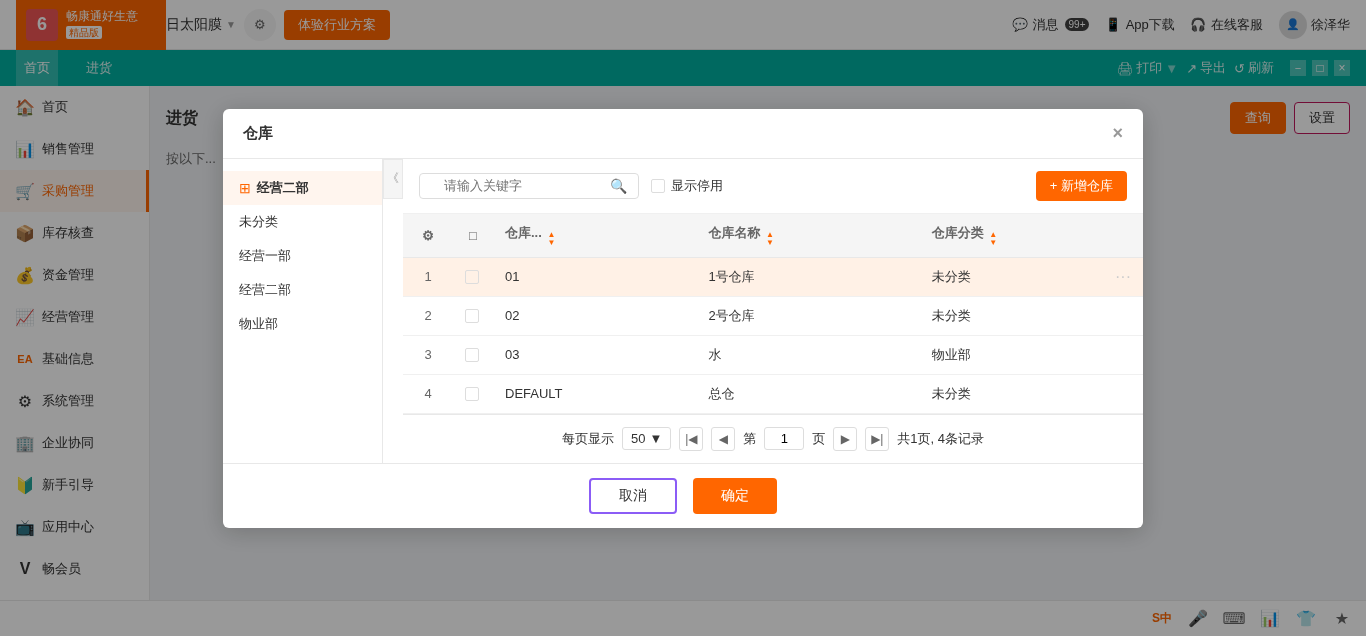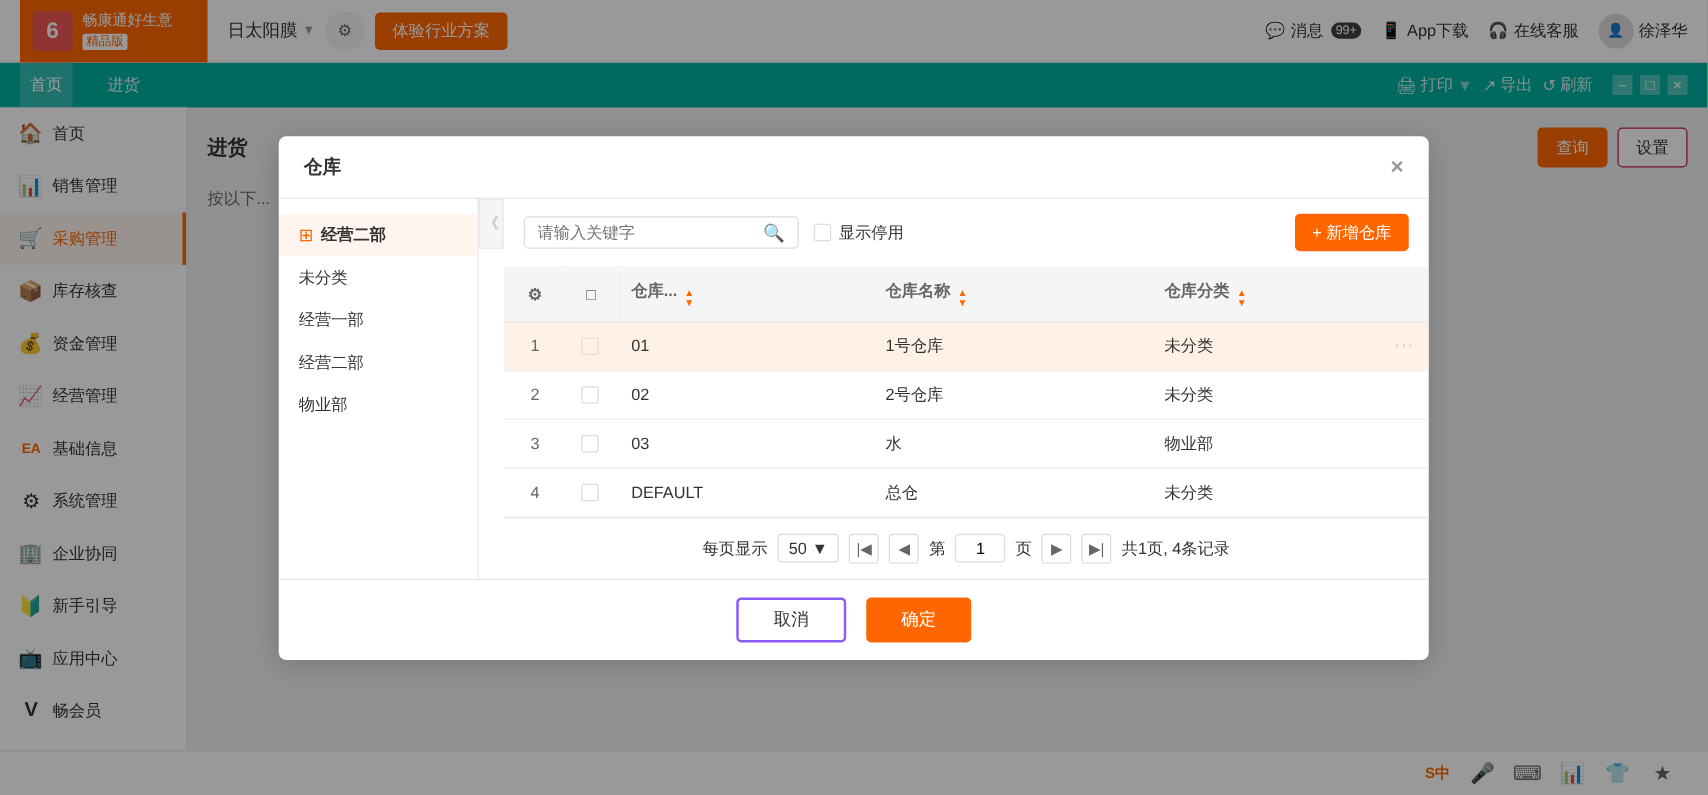--- a/index.html
+++ b/index.html
@@ -37,21 +37,20 @@
       font-size: 18px;
       margin-right: 8px;
       color: #fff;
     }
     .logo-text { font-size: 12px; line-height: 1.3; }
     .logo-badge { font-size: 10px; background: #fff; color: #f60; border-radius: 2px; padding: 0 3px; display: inline-block; }
     .nav-center {
       flex: 1;
       display: flex;
       align-items: center;
-      padding-left: 16px;
       gap: 8px;
     }
     .nav-store {
       display: flex;
       align-items: center;
       gap: 4px;
       font-size: 14px;
       color: #333;
       cursor: pointer;
     }
@@ -282,20 +281,21 @@
       padding: 4px 10px;
       width: 220px;
       background: #fff;
     }
     .search-box input {
       border: none;
       outline: none;
       font-size: 13px;
       width: 100%;
       color: #999;
+      margin-left: 14px;
     }
     .search-icon { color: #f60; font-size: 14px; cursor: pointer; }
     .show-disabled {
       display: flex;
       align-items: center;
       gap: 6px;
       font-size: 13px;
       color: #333;
     }
     .checkbox { width: 14px; height: 14px; border: 1px solid #ddd; border-radius: 2px; cursor: pointer; }
@@ -419,21 +419,21 @@
       position: fixed;
       bottom: 0;
       right: 0;
       height: 36px;
       background: #fff;
       border-top: 1px solid #e8e8e8;
       width: 100%;
       display: flex;
       align-items: center;
       justify-content: flex-end;
-      padding: 0 24px;
+      padding: 0 12px;
       gap: 12px;
       z-index: 5;
     }
     .bottom-icon { width: 24px; height: 24px; display: flex; align-items: center; justify-content: center; font-size: 16px; cursor: pointer; color: #666; }
 
     
     .grid-icon { color: #f60; font-size: 14px; }
 
     
     .sort-arrows { display: inline-flex; flex-direction: column; margin-left: 2px; font-size: 8px; line-height: 1; color: #f60; }

